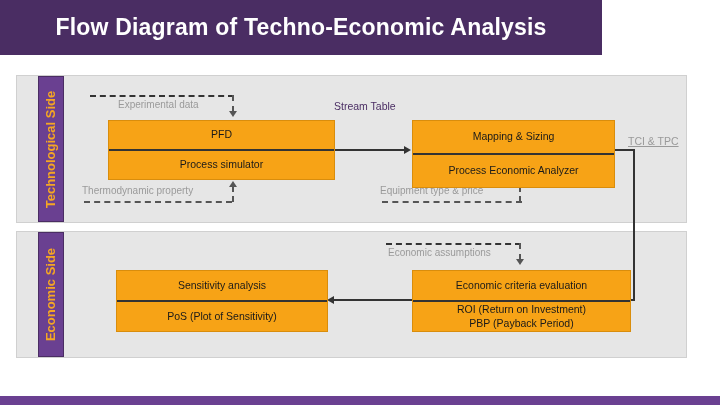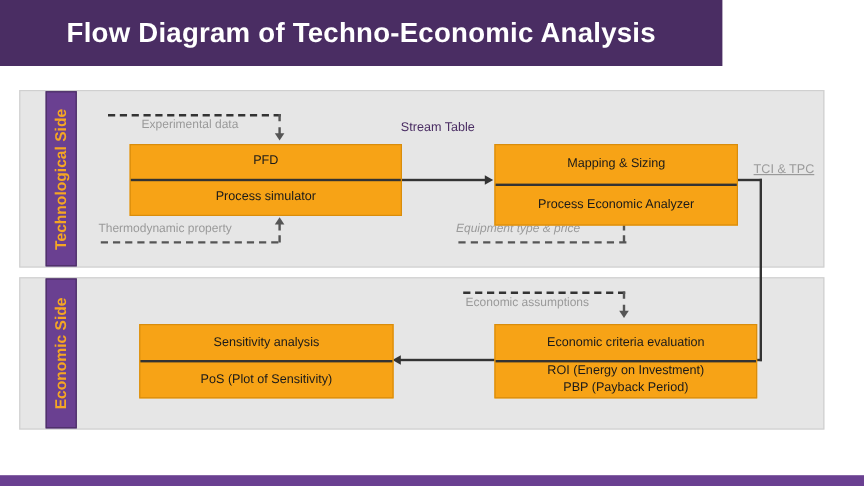--- a/index.html
+++ b/index.html
@@ -225,21 +225,21 @@
   <div class="block" id="block-map">
     <div class="cell">Mapping &amp; Sizing</div>
     <div class="cell divider-top">Process Economic Analyzer</div>
   </div>
 
   <div class="ann-label" style="left:82px; top:130px;">Thermodynamic property</div>
   <div class="dashline-soft" style="left:84px; top:146px; width:148px;"></div>
   <div class="dashstub" style="left:232px; top:131px; height:16px;"></div>
   <div class="arrow arrow-up" style="left:229px; top:126px;"></div>
 
-  <div class="ann-label" style="left:380px; top:130px;font-style:italic;">Equipment type &amp; price</div>
+  <div class="ann-label" style="left:380px; top:130px;">Equipment type &amp; price</div>
   <div class="dashline-soft" style="left:382px; top:146px; width:140px;"></div>
   <div class="dashstub" style="left:519px; top:131px; height:16px;"></div>
   <div class="arrow arrow-up" style="left:516px; top:126px;"></div>
 
   <div class="gray-note" style="left:628px; top:80px;text-decoration:underline;">TCI &amp; TPC</div>
 
   <div class="conn conn-h" style="left:613px; top:94px; width:22px;"></div>
   <div class="conn conn-v" style="left:633px; top:94px; height:152px;"></div>
   <div class="conn conn-h" style="left:619px; top:244px; width:16px;"></div>
   <div class="arrow arrow-left" style="left:614px; top:241px;"></div>
@@ -260,21 +260,21 @@
     <div class="cell divider-top">PoS (Plot of Sensitivity)</div>
   </div>
 
   <div class="conn conn-h" style="left:333px; top:244px; width:80px;"></div>
   <div class="arrow arrow-left" style="left:327px; top:241px;"></div>
 
   <div class="block" id="block-econ">
     <div class="cell">Economic criteria evaluation</div>
     <div class="cell divider-top">
       <div>
-        <div>ROI (Energy on Investment)</div>
+        <div>ROI (Return on Investment)</div>
         <div>PBP (Payback Period)</div>
       </div>
     </div>
   </div>
 
 </div>
 
 <div id="footer-bar"></div>
 
 </body></html>

